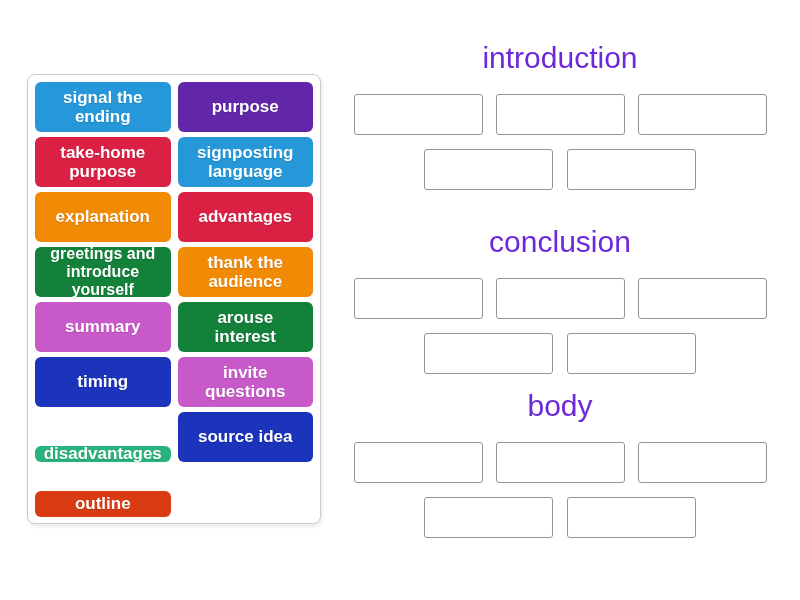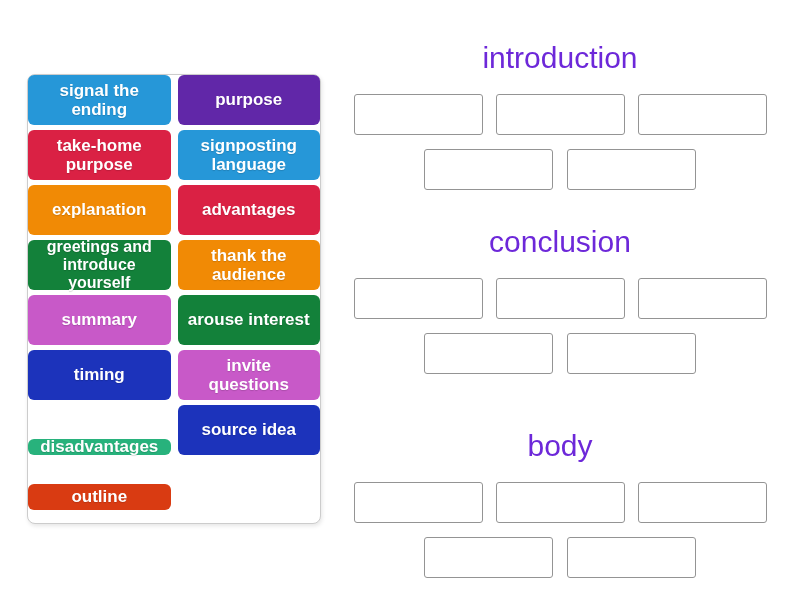--- a/index.html
+++ b/index.html
@@ -9,20 +9,21 @@
     font-family:"Liberation Sans", sans-serif;
   }
   .stage { position:absolute; inset:0; }
 
   
   .tile-panel {
     position:absolute; left:27px; top:74px; width:294px; height:450px;
     box-sizing:border-box; background:#ffffff;
     border:1px solid #cccccc; border-radius:8px;
     box-shadow:1px 2px 4px rgba(0,0,0,0.10);
+    padding:7px;
     display:grid; grid-template-columns:1fr 1fr;
     column-gap:7px; row-gap:5px; grid-auto-rows:50px;
   }
   .tile {
     border-radius:6px; color:#ffffff; font-weight:700;
     font-size:17px; line-height:1.12; letter-spacing:0;
     display:flex; align-items:center; justify-content:center;
     text-align:center; padding:0 7px; box-sizing:border-box;
     cursor:grab; user-select:none;
     text-shadow:0 1px 1px rgba(0,0,0,0.15);
@@ -86,21 +87,21 @@
         <div class="slot-row r1">
           <div class="slot"></div>
           <div class="slot"></div>
           <div class="slot"></div>
         </div>
         <div class="slot-row r2">
           <div class="slot"></div>
           <div class="slot"></div>
         </div>
       </div>
-      <div class="group" style="top: 428px;">
+      <div class="group" style="top: 388px;">
         <div class="group-title">body</div>
         <div class="slot-row r1">
           <div class="slot"></div>
           <div class="slot"></div>
           <div class="slot"></div>
         </div>
         <div class="slot-row r2">
           <div class="slot"></div>
           <div class="slot"></div>
         </div>

